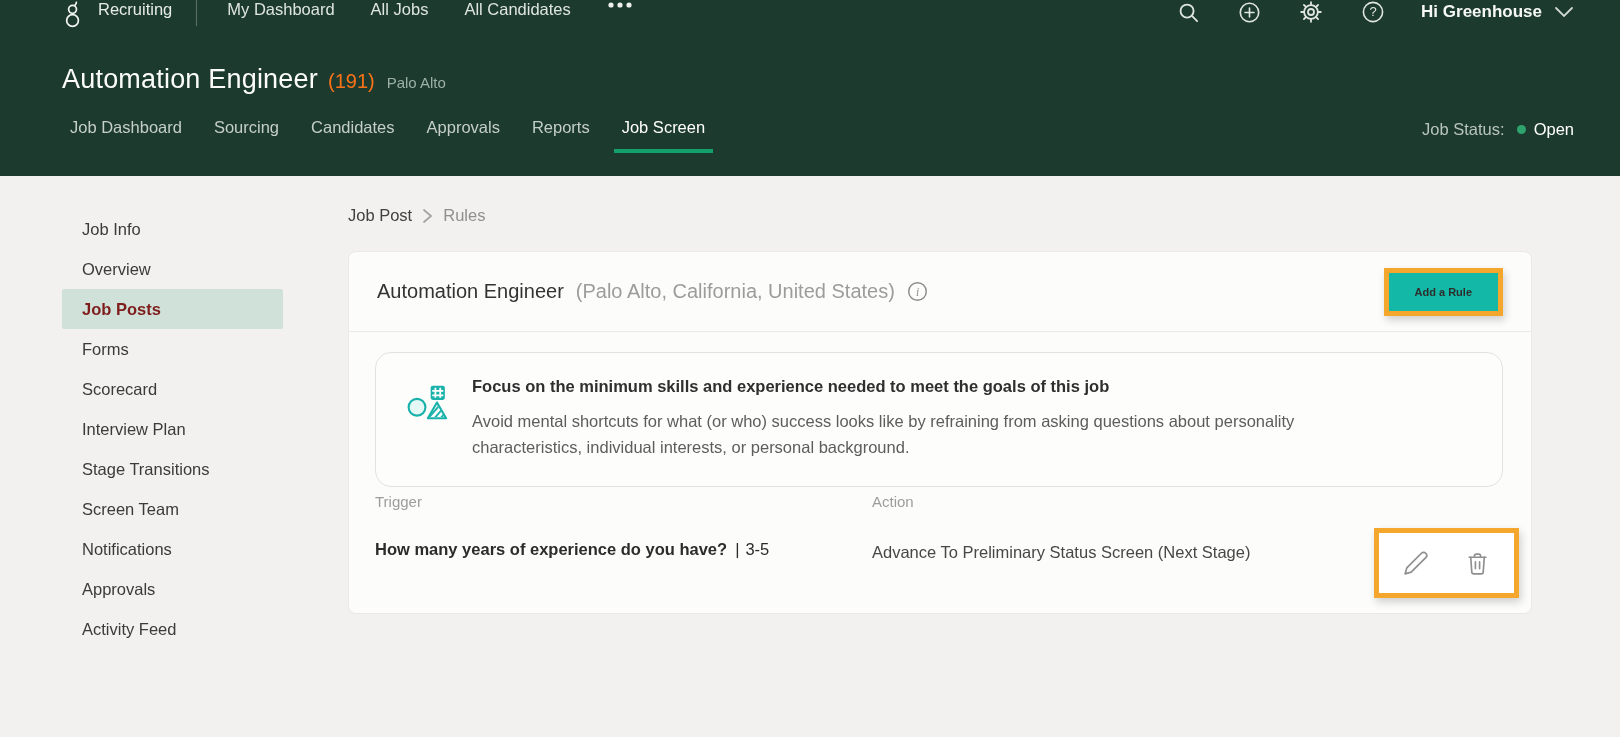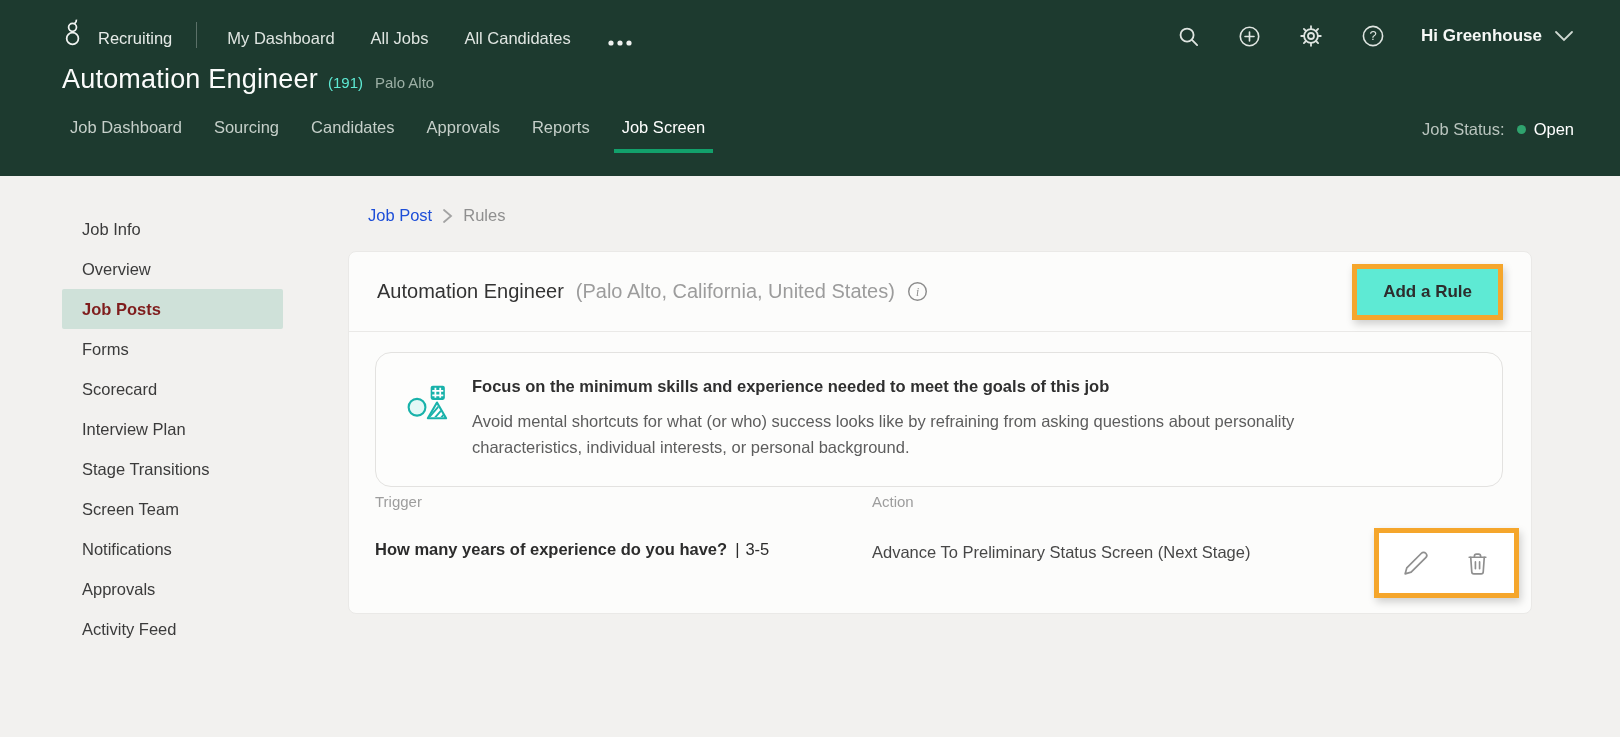--- a/index.html
+++ b/index.html
@@ -8,39 +8,39 @@
     font-family: "Liberation Sans", sans-serif;
     background: #f2f1ef;
     color: #2d2d2d;
   }
 
   
   .topbar { height: 176px; background: #1d3a2f; }
 
   .navbar {
     height: 48px;
-    display: flex; align-items: flex-end;
+    display: flex; align-items: flex-start;
     padding: 0 46px 0 62px;
     color: #dfe5e1;
     font-size: 16.5px;
   }
   .logo { display: inline-flex; margin-right: 14px; color: #f2f5f3; }
   .product-name { color: #e6ebe8; margin-right: 24px; }
   .nav-divider { width: 1px; height: 26px; background: rgba(255,255,255,0.28); margin-right: 30px; }
   .nav-item { margin-right: 36px; cursor: pointer; color: #dfe5e1; }
   .more-icon { display: inline-flex; color: #eef1ef; cursor: pointer; }
   .nav-right { margin-left: auto; display: flex; align-items: center; }
   .nav-icon { display: inline-flex; color: #dfe5e1; margin-left: 38px; cursor: pointer; }
   .user-menu { display: flex; align-items: center; margin-left: 36px; cursor: pointer; }
   .user-name { color: #f6f8f6; font-weight: bold; font-size: 17px; }
   .user-chevron { display: inline-flex; color: #cfd8d2; margin-left: 12px; }
 
   .title-row { padding: 16px 0 0 62px; display: flex; align-items: baseline; }
   .job-title { color: #fbfcfb; font-size: 27px; font-weight: 500; letter-spacing: 0.2px; }
-  .job-req { color: #5eead4; font-size: 15px; margin-left: 10px; }
+  .job-req { color: #f97316; font-size: 20px; margin-left: 10px; }
   .job-location { color: #9db0a6; font-size: 15px; margin-left: 12px; }
 
   .tabs-row {
     display: flex; align-items: flex-end;
     padding: 0 46px 0 62px;
     height: 60px;
     justify-content: space-between;
   }
   .tab {
     font-size: 16.5px; color: #c5cfc9;
@@ -62,21 +62,21 @@
   .sidebar-item {
     height: 40px; line-height: 40px;
     padding-left: 20px; font-size: 16.5px; color: #3b3b3b;
     border-radius: 2px; cursor: pointer; white-space: nowrap;
   }
   .sidebar-item.active { background: #cfe1d9; font-weight: bold; color: #7f1d1d; }
 
   .main { flex: 1; margin: 0 88px 0 65px; }
 
   .breadcrumb { margin-top: 30px; font-size: 16.5px; display: flex; align-items: center; }
-  .crumb-link { color: #1d4ed8; cursor: pointer; margin-left: 20px; }
+  .crumb-link { color: #404040; cursor: pointer; }
   .crumb-sep { display: inline-flex; color: #a3a3a3; margin: 0 10px; }
   .crumb-current { color: #8f8f8f; }
 
   .card {
     margin-top: 26px;
     background: #fcfcfb;
     border: 1px solid #eae9e7;
     border-radius: 8px;
   }
   .card-header {
@@ -87,23 +87,23 @@
   .card-subtitle { font-size: 20px; color: #9c9c9c; margin-left: 12px; font-weight: 400; }
   .info-icon { display: inline-flex; color: #8b8b8b; margin-left: 12px; cursor: pointer; }
 
   .highlight-box {
     border: 5px solid #f5a62c;
     box-shadow: 2px 4px 8px rgba(0,0,0,0.18);
     background: #fff;
   }
   .add-rule-wrap { margin-left: auto; }
   .add-rule-btn {
-    background: #5eead4; border: none;
+    background: #14b8a6; border: none;
     font-family: "Liberation Sans", sans-serif;
-    font-size: 17px; font-weight: bold; color: #2d2d2d;
+    font-size: 11px; font-weight: bold; color: #2d2d2d;
     padding: 13px 26px; cursor: pointer; white-space: nowrap;
   }
 
   .card-body { padding: 20px 28px 34px 26px; }
 
   .tip-box {
     border: 1px solid #e3e2e0; border-radius: 16px;
     padding: 24px 24px 26px 30px;
     display: flex; align-items: flex-start;
     background: #fdfdfc;

